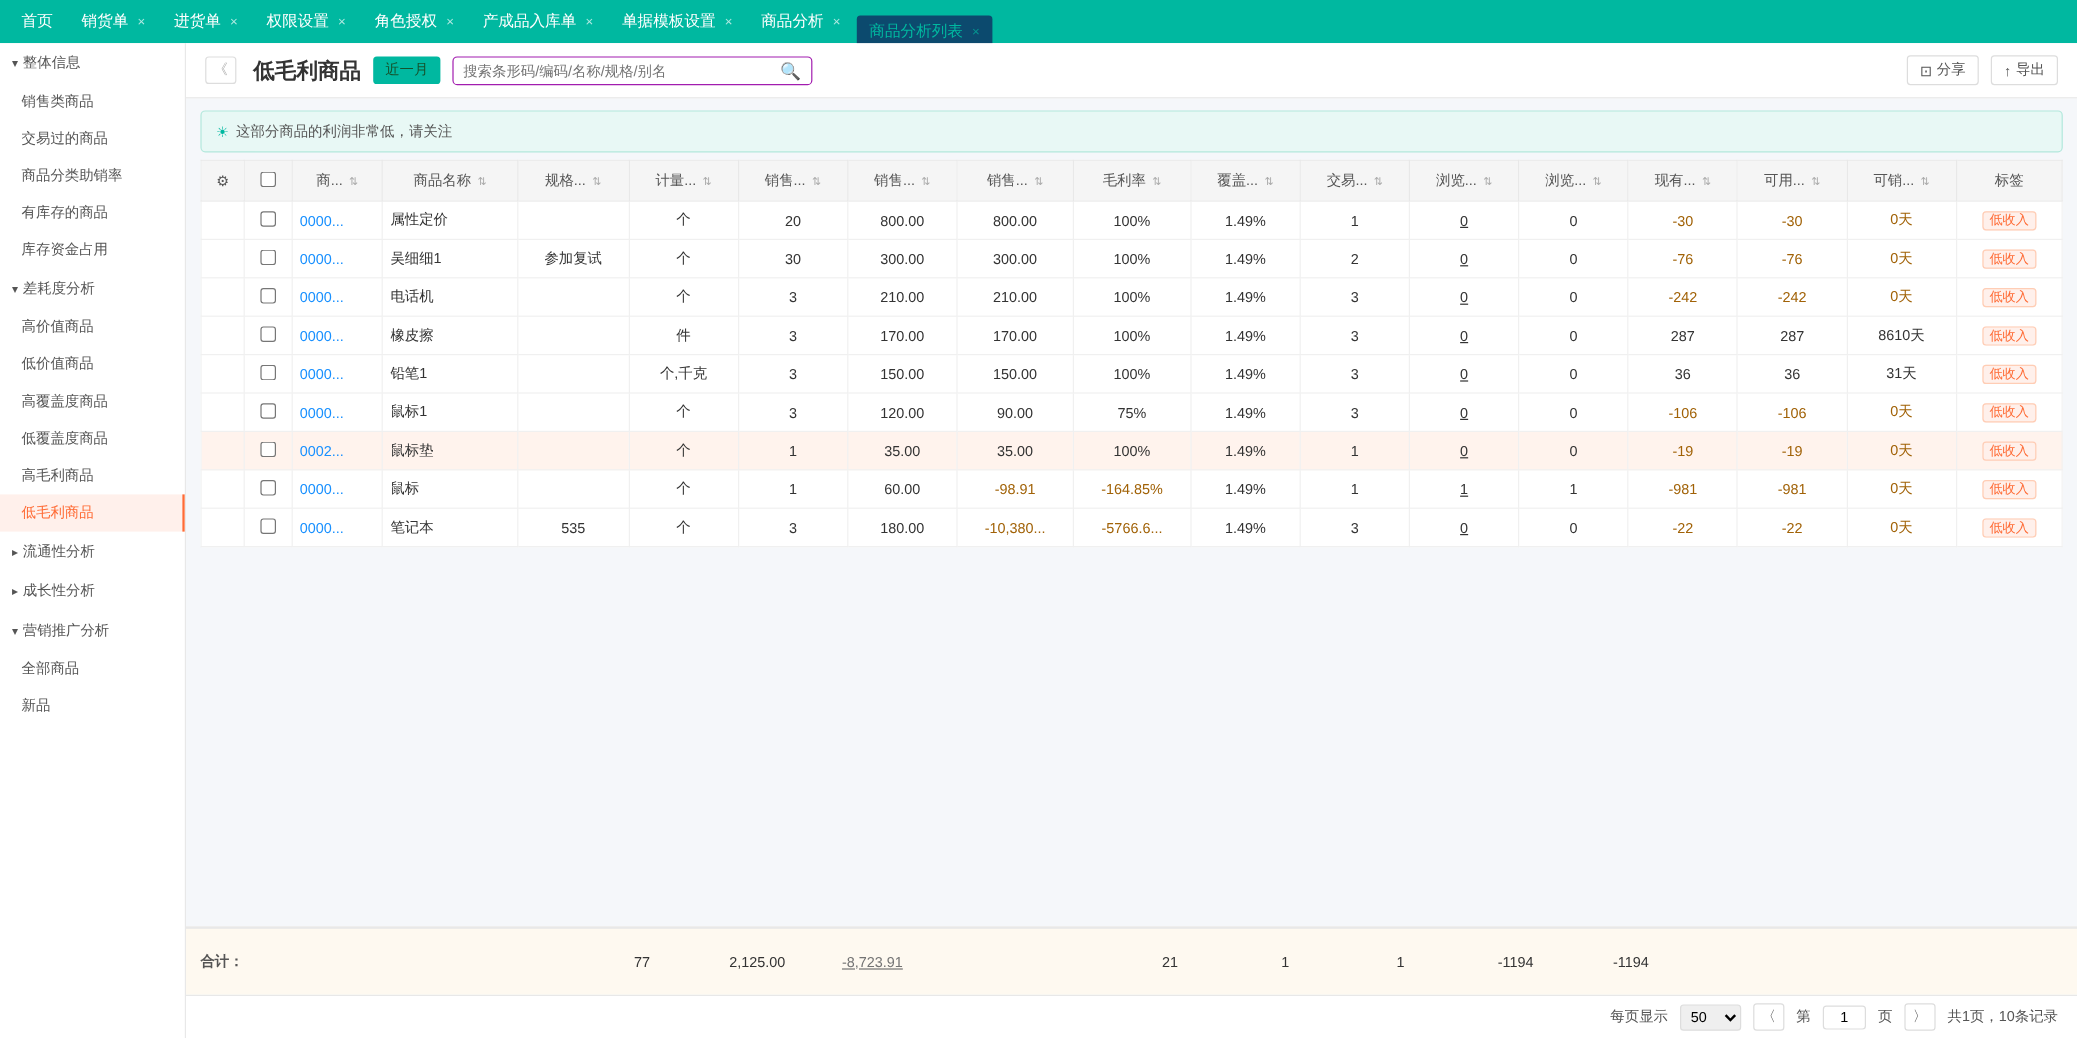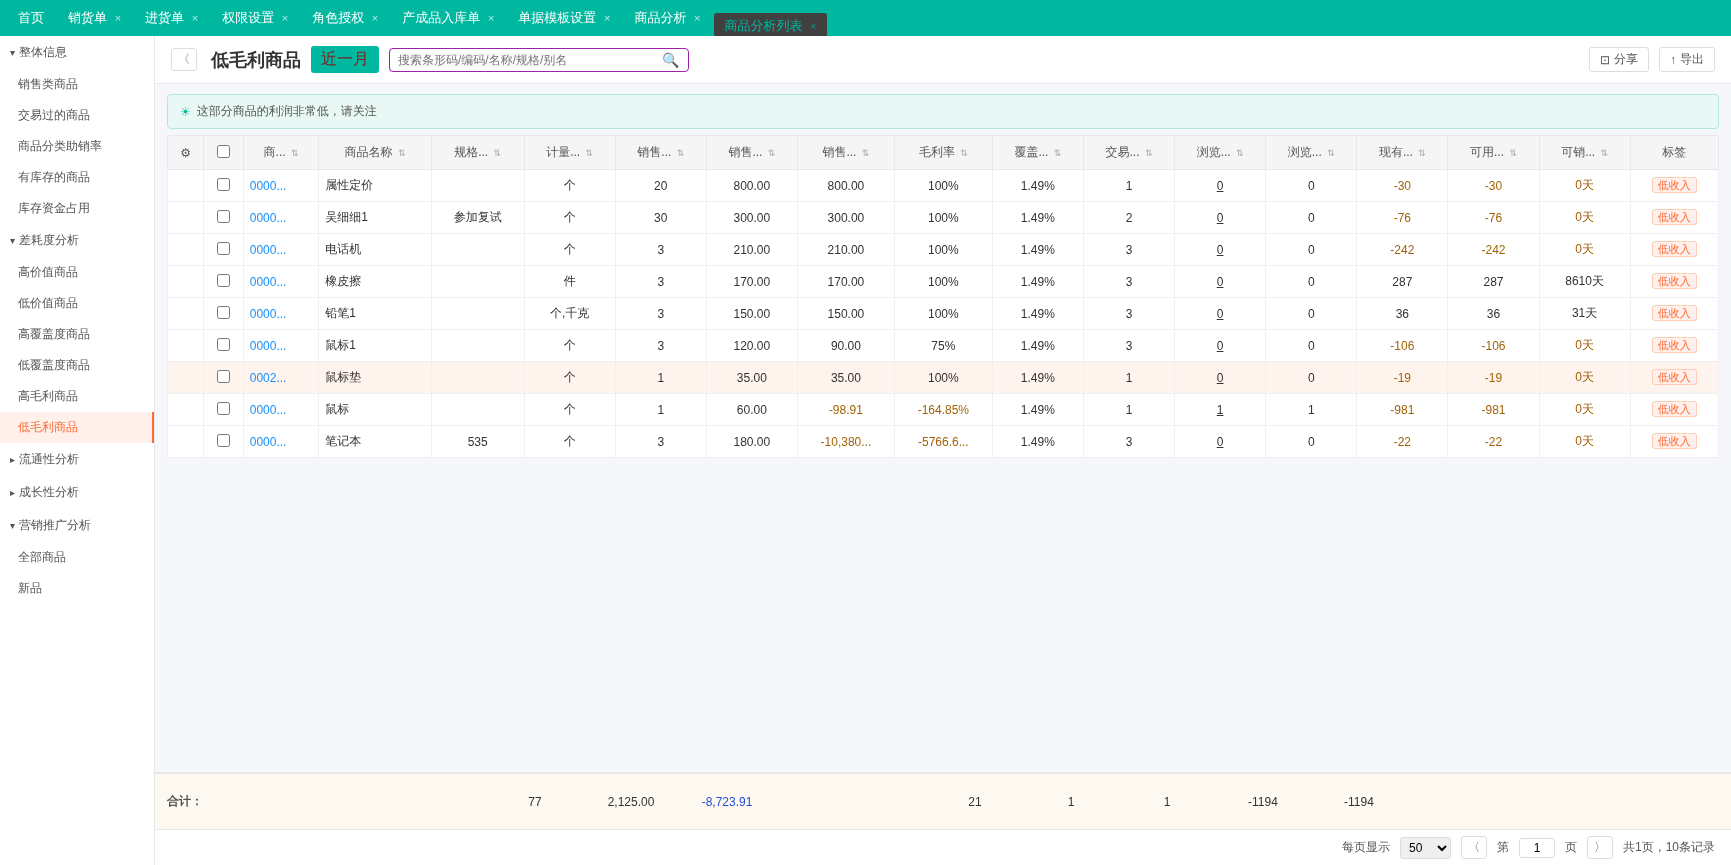--- a/index.html
+++ b/index.html
@@ -15,21 +15,21 @@
       gap: 4px;
     }
     .nav-item {
       color: #fff;
       padding: 4px 10px;
       cursor: pointer;
       border-radius: 3px;
       font-size: 13px;
       white-space: nowrap;
     }
-    .nav-item.active { background: #404040; color: #00b8a0; border-radius: 3px 3px 0 0; margin-top: 16px; }
+    .nav-item.active { background: #0c4a6e; color: #00b8a0; border-radius: 3px 3px 0 0; margin-top: 16px; }
     .nav-item .close-x { margin-left: 4px; font-size: 11px; opacity: 0.7; }
 
     
     .main-layout {
       display: flex;
       height: calc(100vh - 36px);
     }
 
     
     .sidebar {
@@ -74,25 +74,25 @@
       gap: 10px;
       border-bottom: 1px solid #e8e8e8;
     }
     .page-title {
       font-size: 18px;
       font-weight: bold;
       color: #333;
     }
     .period-btn {
       background: #00b8a0;
-      color: #7f1d1d;
+      color: #14532d;
       border: none;
       border-radius: 3px;
       padding: 3px 10px;
-      font-size: 16px;
+      font-size: 12px;
       cursor: pointer;
     }
     .search-box {
       display: flex;
       align-items: center;
       border: 1px solid #a21caf;
       border-radius: 4px;
       padding: 3px 8px;
       background: #fff;
       flex: 1;
@@ -204,21 +204,21 @@
       gap: 16px;
       flex: 1;
     }
     .footer-cell {
       text-align: center;
       min-width: 80px;
       font-size: 12px;
       color: #333;
       padding: 0 6px;
     }
-    .footer-cell.red { color: #1d4ed8; }
+    .footer-cell.red { color: #737373; text-decoration: underline; }
 
     
     .pagination-bar {
       background: #fff;
       border-top: 1px solid #e8e8e8;
       padding: 6px 16px;
       display: flex;
       align-items: center;
       justify-content: flex-end;
       gap: 10px;

